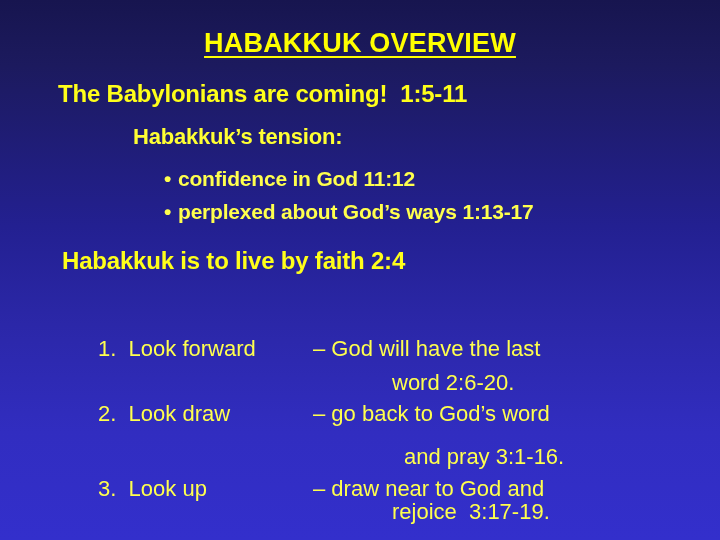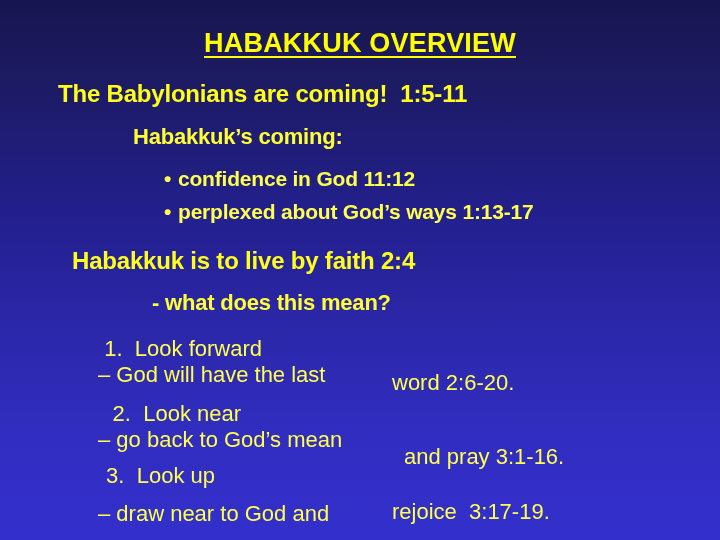--- a/index.html
+++ b/index.html
@@ -69,21 +69,20 @@
   .bullet-dot {
     display: inline-block;
     width: 14px;
   }
 
   
   .numrow {
     position: absolute;
     display: flex;
     align-items: center;
-    flex-direction: column;
   }
   .num-label {
     display: inline-block;
     white-space: pre;
   }
   .num-col-a { width: 215px; }
   .num-desc { white-space: pre; }
   .cont {
     position: absolute;
     white-space: pre;
@@ -92,41 +91,40 @@
 </style>
 </head>
 <body>
 
 <div id="slide">
 
   <div class="line" id="title"><span class="u">HABAKKUK OVERVIEW</span></div>
 
   <div class="line lvl1" style="left:58px; top:82px;">The Babylonians are coming!  1:5-11</div>
 
-  <div class="line lvl2" style="left:133px; top:126px;">Habakkuk’s coming:</div>
+  <div class="line lvl2" style="left:133px; top:126px;">Habakkuk’s tension:</div>
 
   <div class="line lvl3" style="left:164px; top:168px;"><span class="bullet-dot">•</span><span>confidence in God 11:12</span></div>
 
   <div class="line lvl3" style="left:164px; top:201px;"><span class="bullet-dot">•</span><span>perplexed about God’s ways 1:13-17</span></div>
 
-  <div class="line lvl1" style="left:72px; top:249px;">Habakkuk is to live by faith 2:4</div>
+  <div class="line lvl1" style="left:62px; top:249px;">Habakkuk is to live by faith 2:4</div>
 
-  <div class="line lvl2" style="left:152px; top:292px;">- what does this mean?</div>
 
   <div class="numrow numline" style="left:98px; top:336px;">
     <span class="num-label num-col-a"><span>1.</span>&nbsp;&nbsp;<span>Look forward</span></span>
       <span class="num-desc">– God will have the last</span>
   </div>
   <div class="cont numline" style="left:392px; top:370px;">word 2:6-20.</div>
 
   <div class="numrow numline" style="left:98px; top:401px;">
-    <span class="num-label num-col-a"><span>2.</span>&nbsp;&nbsp;<span>Look near</span></span>
-      <span class="num-desc">– go back to God’s mean</span>
+    <span class="num-label num-col-a"><span>2.</span>&nbsp;&nbsp;<span>Look draw</span></span>
+      <span class="num-desc">– go back to God’s word</span>
   </div>
   <div class="cont numline" style="left:392px; top:444px;margin-left:12px;">and pray 3:1-16.</div>
 
-  <div class="numrow numline" style="left:98px; top:463px;gap:12px;">
+  <div class="numrow numline" style="left:98px; top:476px;">
     <span class="num-label num-col-a"><span>3.</span>&nbsp;&nbsp;<span>Look up</span></span>
       <span class="num-desc">– draw near to God and</span>
   </div>
   <div class="cont numline" style="left:392px; top:499px;">rejoice  3:17-19.</div>
 
 </div>
 
 </body></html>

